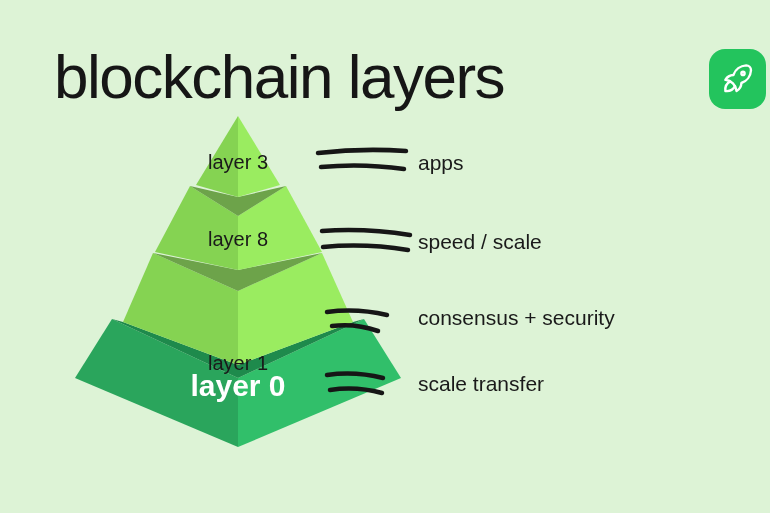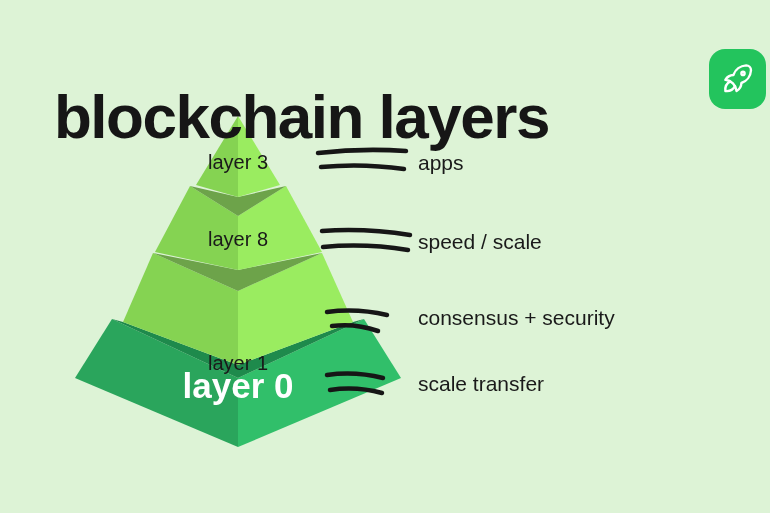--- a/index.html
+++ b/index.html
@@ -5,31 +5,31 @@
   html,body{margin:0;padding:0;}
   body{
     width:770px;height:513px;overflow:hidden;position:relative;
     font-family:"Liberation Sans", sans-serif;
     background:#ddf3d6;
   }
   .canvas{position:absolute;inset:0;width:770px;height:513px;}
   svg.art{position:absolute;left:0;top:0;}
   .page-title{
     position:absolute;left:54px;top:46px;
-    font-size:62px;font-weight:700;letter-spacing:-1.5px;
-    color:#161616;white-space:nowrap;line-height:1.0;margin-top:40px;
+    font-size:62px;font-weight:400;letter-spacing:-1.5px;
+    color:#161616;white-space:nowrap;line-height:1.0;
   }
   .tier-label{
     position:absolute;left:238px;transform:translate(-50%,-50%);
     font-size:20px;font-weight:500;color:#1a1a1a;white-space:nowrap;
   }
   .tier-label.l3{top:162px;}
   .tier-label.l2{top:239px;}
   .tier-label.l1{top:319px;margin-top:44px;}
-  .tier-label.l0{top:386px;font-size:35px;font-weight:700;color:#ffffff;}
+  .tier-label.l0{top:386px;font-size:30px;font-weight:700;color:#ffffff;}
   .tier-desc{
     position:absolute;left:418px;transform:translateY(-50%);
     font-size:21px;font-weight:500;color:#1a1a1a;white-space:nowrap;
   }
   .tier-desc.d3{top:163px;}
   .tier-desc.d2{top:242px;}
   .tier-desc.d1{top:318px;}
   .tier-desc.d0{top:384px;}
 </style>
 </head>

